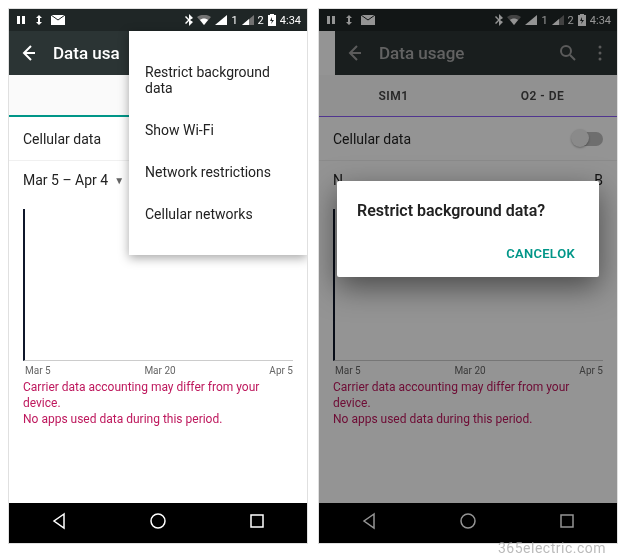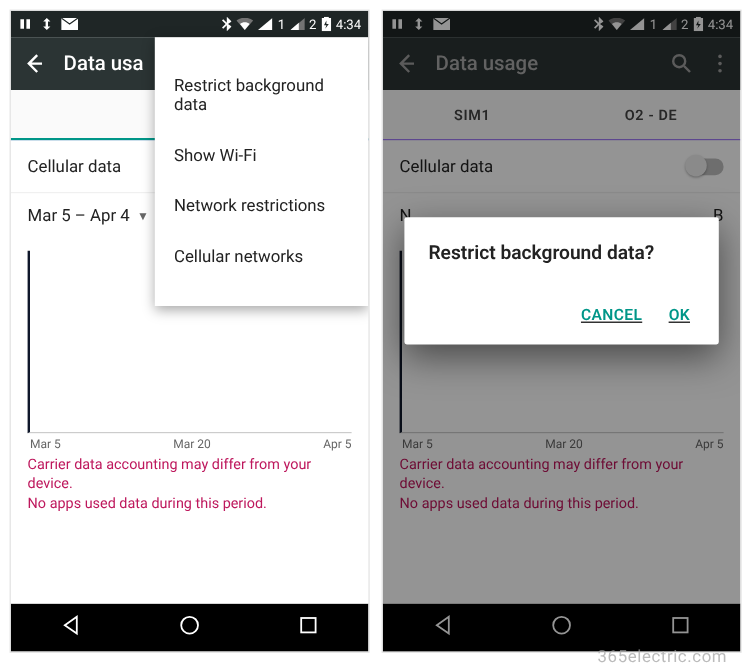--- a/index.html
+++ b/index.html
@@ -22,27 +22,27 @@
   .caret { font-size: 10px; color: #666; }
   .chart { margin: 10px 14px 0 14px; height: 152px; border-left: 2px solid #0f172a; border-bottom: 1px solid #ccc; position: relative; }
   .chart .xlabels { position: absolute; left: 0; right: 0; bottom: -16px; display: flex; justify-content: space-between; font-size: 10px; color: #666; }
   .notes { padding: 18px 14px 0 14px; font-size: 12px; color: #be185d; line-height: 1.35; }
   .menu { position: absolute; top: 22px; right: 0; width: 178px; background: #fff; box-shadow: 0 3px 10px rgba(0,0,0,0.35); z-index: 10; padding: 20px 0; }
   .menu .mi { padding: 13px 16px; font-size: 14px; color: #222; }
   .navbar { height: 40px; background: #000; display: flex; align-items: center; justify-content: space-around; }
   .navbtn { width: 18px; height: 18px; }
   .scrim { position: absolute; inset: 0; background: rgba(0,0,0,0.42); z-index: 5; }
   .dialog { position: absolute; left: 18px; right: 18px; top: 172px; background: #fff; border-radius: 2px; box-shadow: 0 10px 30px rgba(0,0,0,0.5); z-index: 6; padding: 20px 20px 8px 20px; }
-  .dialog h3 { font-size: 16px; font-weight: 600; color: #222; margin-bottom: 18px; }
+  .dialog h3 { font-size: 16px; font-weight: 600; color: #222; margin-bottom: 8px; }
   .dialog p { font-size: 13px; color: #444; line-height: 1.4; }
-  .dialog .actions { display: flex; justify-content: flex-end; gap: 22px; padding: 18px 4px 8px 0; text-decoration: underline; }
+  .dialog .actions { display: flex; justify-content: flex-end; padding: 18px 4px 8px 0; }
   .dialog .actions span { font-size: 13px; font-weight: 600; color: #009688; letter-spacing: 0.3px; }
   .toggle { margin-left: auto; width: 30px; height: 14px; background: #bdbdbd; border-radius: 7px; position: relative; }
   .toggle::after { content: ""; position: absolute; top: -3px; left: -2px; width: 18px; height: 18px; background: #eee; border-radius: 50%; box-shadow: 0 1px 2px rgba(0,0,0,0.3); }
-  .dimmed .appbar { color: #aaa; }
+  .dimmed .appbar { color: #aaa; margin-left: 16px; }
   .dimmed .title { color: #aaa; }
   .watermark { position: absolute; right: 22px; bottom: 2px; font-size: 14px; color: #bbb; letter-spacing: 0.5px; }
 </style>
 </head>
 <body>
 
 <div class="phones">
 
   <div class="phone">
     <div class="statusbar">

